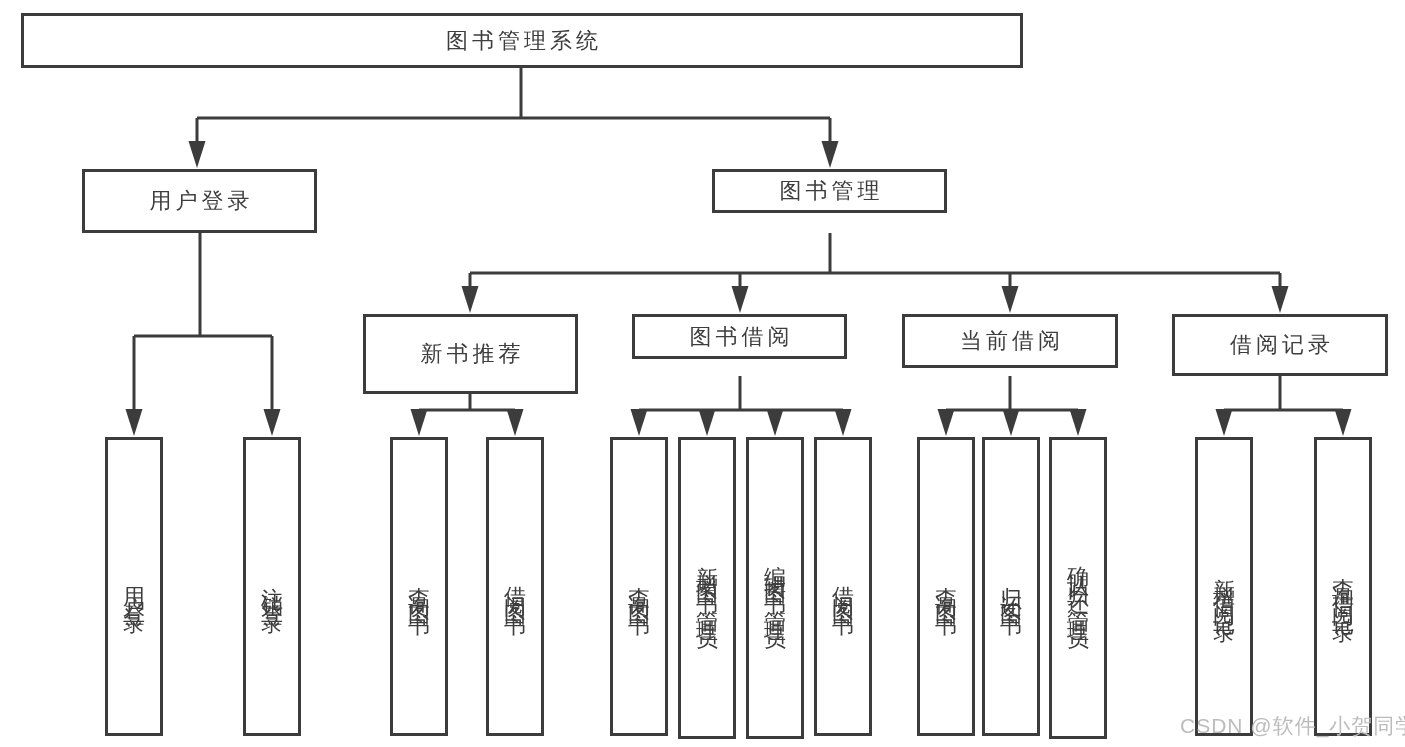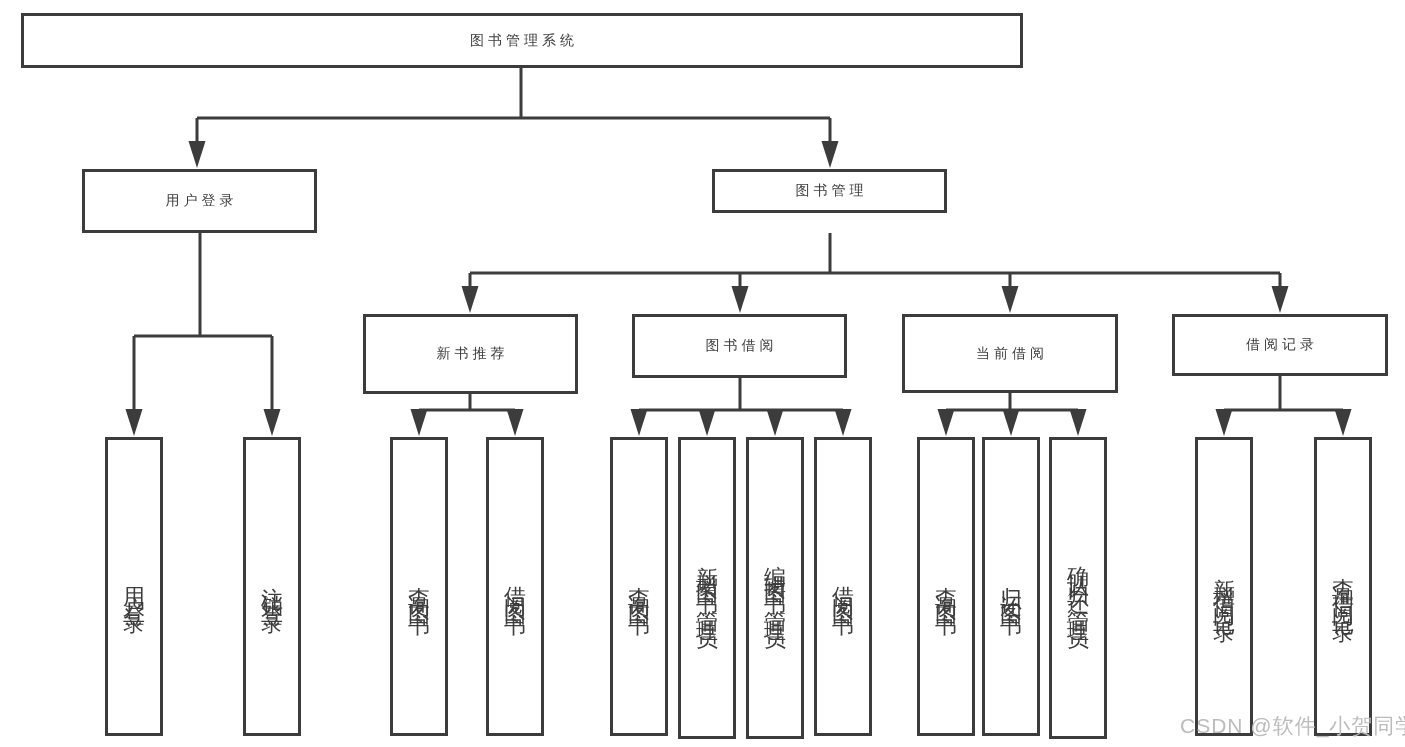--- a/index.html
+++ b/index.html
@@ -34,21 +34,21 @@
     position: absolute;
     background: #ffffff;
     border: 3px solid #3c3c3c;
     display: flex;
     align-items: center;
     justify-content: center;
     color: #3d3d3d;
   }
 
   .hlabel {
-    font-size: 14px;
+    font-size: 22px;
     letter-spacing: 4px;
     text-indent: 4px;      
     white-space: nowrap;
     color: #3d3d3d;
   }
 
   .vlabel {
     writing-mode: vertical-rl;
     text-orientation: mixed;
     font-size: 22px;
@@ -112,24 +112,24 @@
   <div class="node" style="left:82px;top:169px;width:235px;height:64px">
     <span class="hlabel">用户登录</span>
   </div>
   <div class="node" style="left:712px;top:169px;width:235px;height:44px">
     <span class="hlabel">图书管理</span>
   </div>
 
   <div class="node" style="left:363px;top:314px;width:215px;height:80px">
     <span class="hlabel">新书推荐</span>
   </div>
-  <div class="node" style="left:632px;top:314px;width:215px;height:64px">
+  <div class="node" style="left:632px;top:314px;width:215px;height:45px">
     <span class="hlabel">图书借阅</span>
   </div>
-  <div class="node" style="left:902px;top:314px;width:216px;height:79px">
+  <div class="node" style="left:902px;top:314px;width:216px;height:54px">
     <span class="hlabel">当前借阅</span>
   </div>
   <div class="node" style="left:1172px;top:314px;width:216px;height:62px">
     <span class="hlabel">借阅记录</span>
   </div>
 
   <div class="node" style="left:105px;top:437px;width:58px;height:299px">
     <span class="vlabel">用户登录</span>
   </div>
   <div class="node" style="left:243px;top:437px;width:58px;height:299px">

